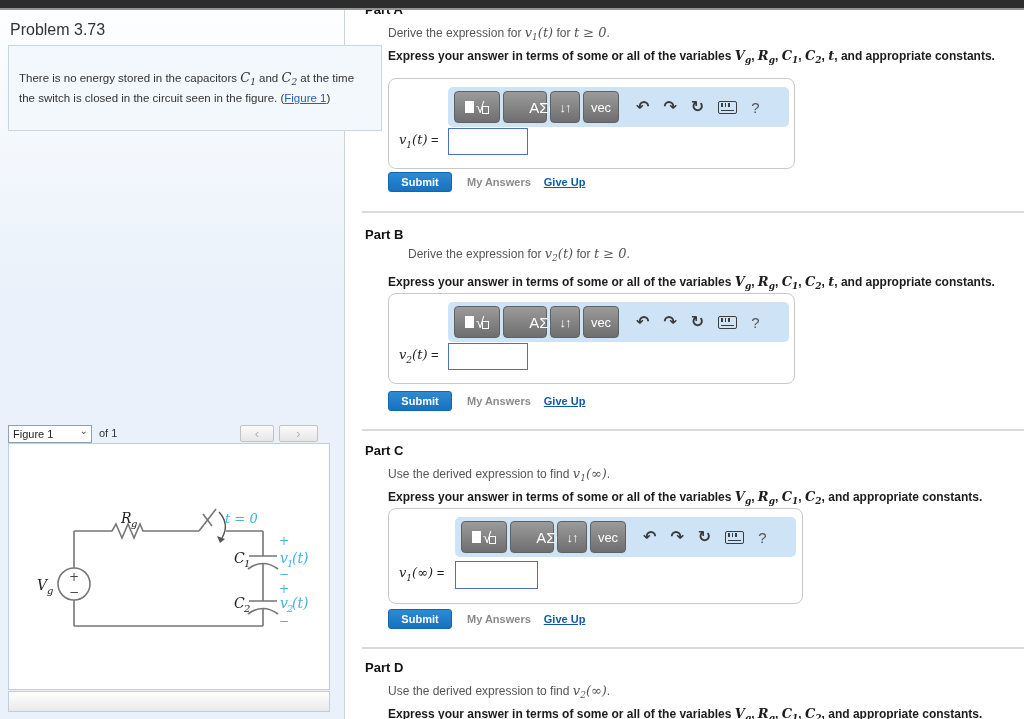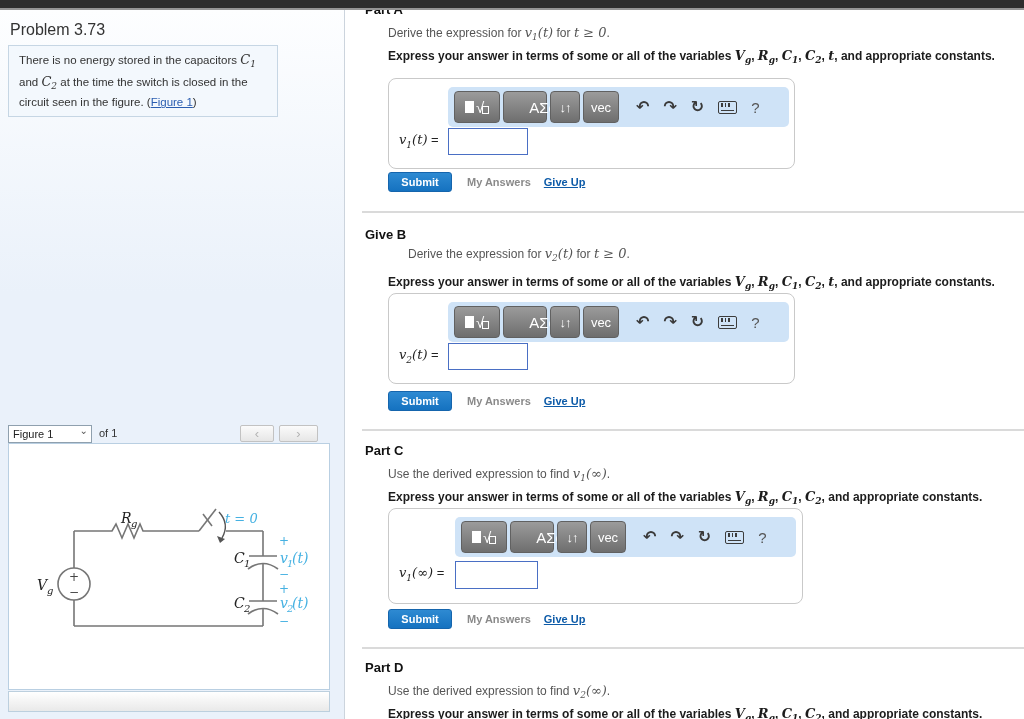--- a/index.html
+++ b/index.html
@@ -5,22 +5,22 @@
   html,body{margin:0;padding:0;background:#fff;}
   #app{position:relative;width:1024px;height:719px;overflow:hidden;
        font-family:"Liberation Sans","DejaVu Sans",sans-serif;color:#444;}
   
   .topbar{position:absolute;left:0;top:0;width:1024px;height:8px;background:#2d2d2d;
           border-bottom:2px solid #949494;z-index:9;}
   
   .sidebar{position:absolute;left:0;top:10px;width:345px;height:709px;
            background:linear-gradient(#fdfeff,#eaf1fa 40%,#eaf1fa);border-right:1px solid #ccd4dd;box-sizing:border-box;}
   .prob-title{position:absolute;left:10px;top:11px;font-size:16px;color:#333;}
-  .desc-box{position:absolute;left:8px;top:35px;width:270px;box-sizing:border-box;
-            background:#f3f8fd;border:1px solid #c6d6e4;padding:4px 10px;
+  .desc-box{position:absolute;left:8px;top:35px;width:374px;box-sizing:border-box;
+            background:#f3f8fd;border:1px solid #c6d6e4;padding:22px 10px;
             font-size:11.5px;line-height:1.55;color:#333;}
   .fig-bar{position:absolute;left:0;top:414px;width:345px;height:20px;}
   .sel-wrap{position:absolute;left:8px;top:0;width:84px;height:18px;}
   .fig-select{width:84px;height:18px;font-size:11px;border:1px solid #8fa0ae;background:#fff;
               -webkit-appearance:none;appearance:none;padding:0 14px 0 4px;color:#222;border-radius:0;}
   .sel-caret{position:absolute;right:4px;top:1px;font-size:10px;color:#555;pointer-events:none;}
   .of-label{position:absolute;left:99px;top:3px;font-size:11px;color:#333;}
   .nav-btn{position:absolute;top:1px;height:17px;box-sizing:border-box;border:1px solid #c2c2c2;
            background:linear-gradient(#fbfbfb,#e6e6e6);color:#b3b3b3;font-size:13px;line-height:14px;
            text-align:center;border-radius:2px;padding:0;}
@@ -168,21 +168,21 @@
     </div>
     <div class="actions" style="top:172px;">
       <button class="submit">Submit</button>
       <span class="myans">My Answers</span>
       <a href="#" class="giveup">Give Up</a>
     </div>
   </section>
 
   <section class="part" style="top:211px;height:218px;">
     <div class="rule"></div>
-    <h2 class="part-h" style="top:16px;">Give B</h2>
+    <h2 class="part-h" style="top:16px;">Part B</h2>
     <p class="prompt" style="top:35px;margin-left:20px;">Derive the expression for <span class="math">v</span><sub class="msub">2</sub><span class="math">(t)</span> for <span class="math">t ≥ 0</span>.</p>
     <p class="express" style="top:63px;">Express your answer in terms of some or all of the variables <span class="math">V</span><sub class="msub">g</sub>, <span class="math">R</span><sub class="msub">g</sub>, <span class="math">C</span><sub class="msub">1</sub>, <span class="math">C</span><sub class="msub">2</sub>, <span class="math">t</span>, and appropriate constants.</p>
     <div class="panel" style="top:82px;">
       <div class="eq-toolbar">
         <button class="eq-btn w46">
             <span class="sqf"></span>
             <span class="rootg">√</span>
             <span class="sqo"></span>
           </button>
         <button class="eq-btn w44">ΑΣϕ</button>

